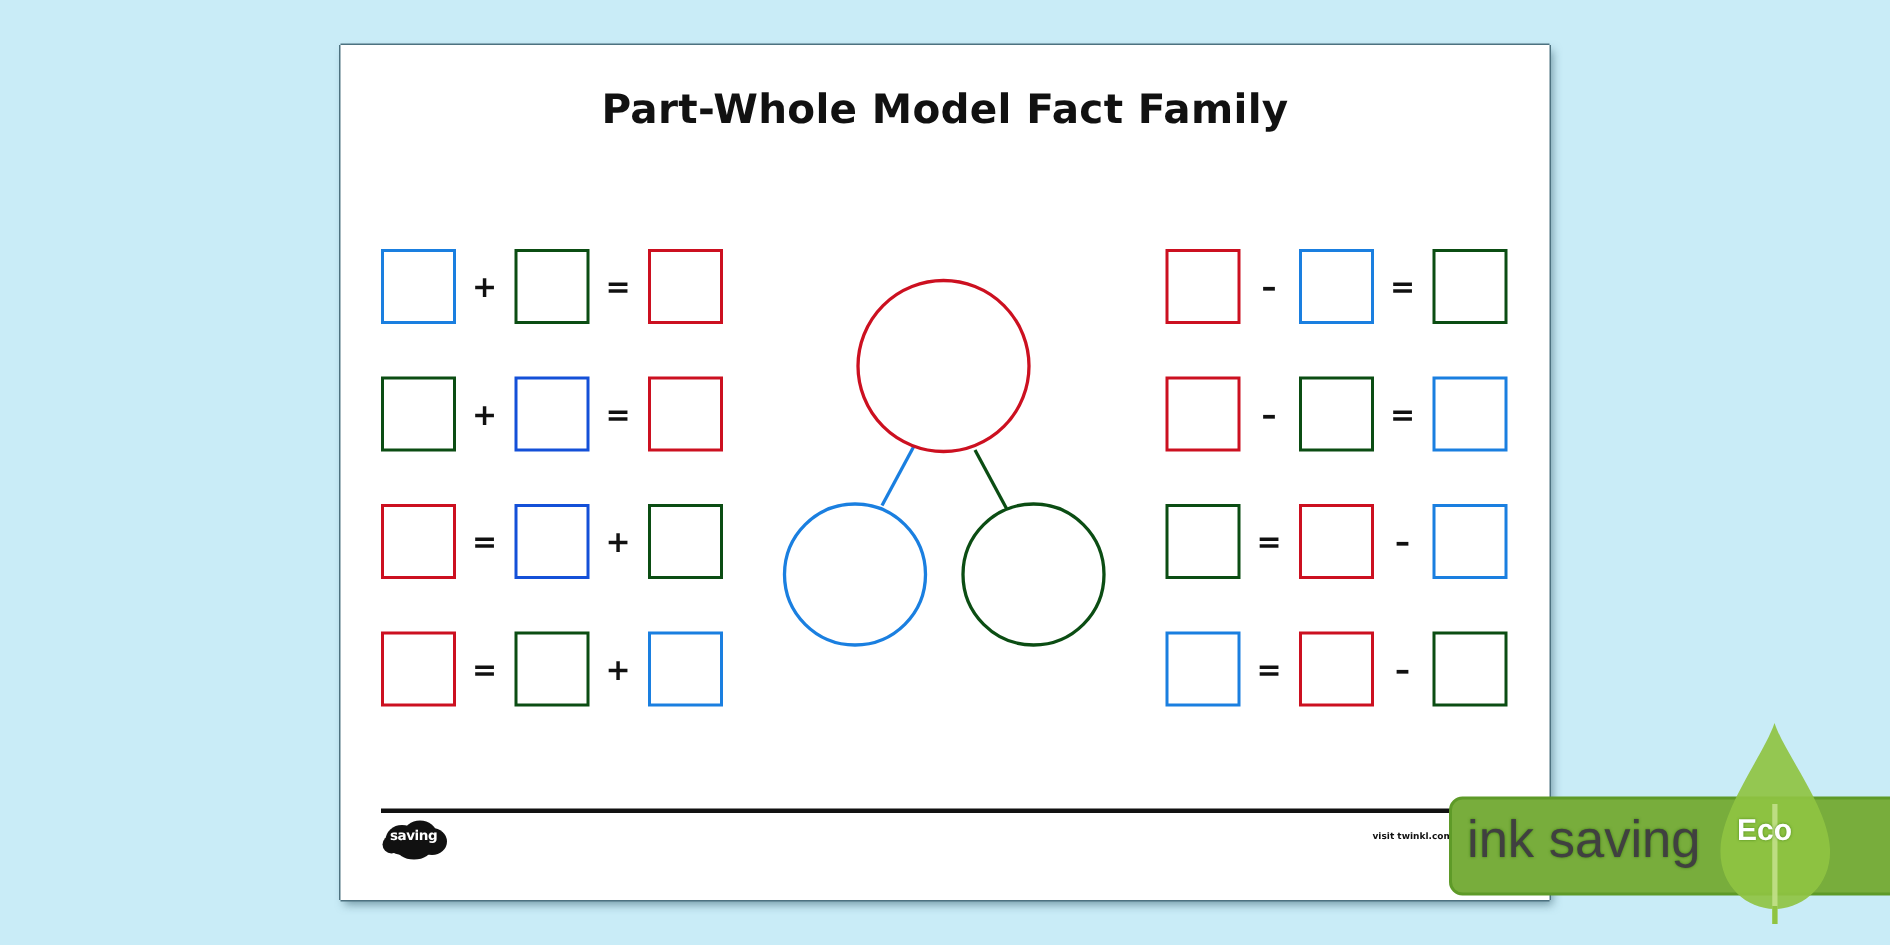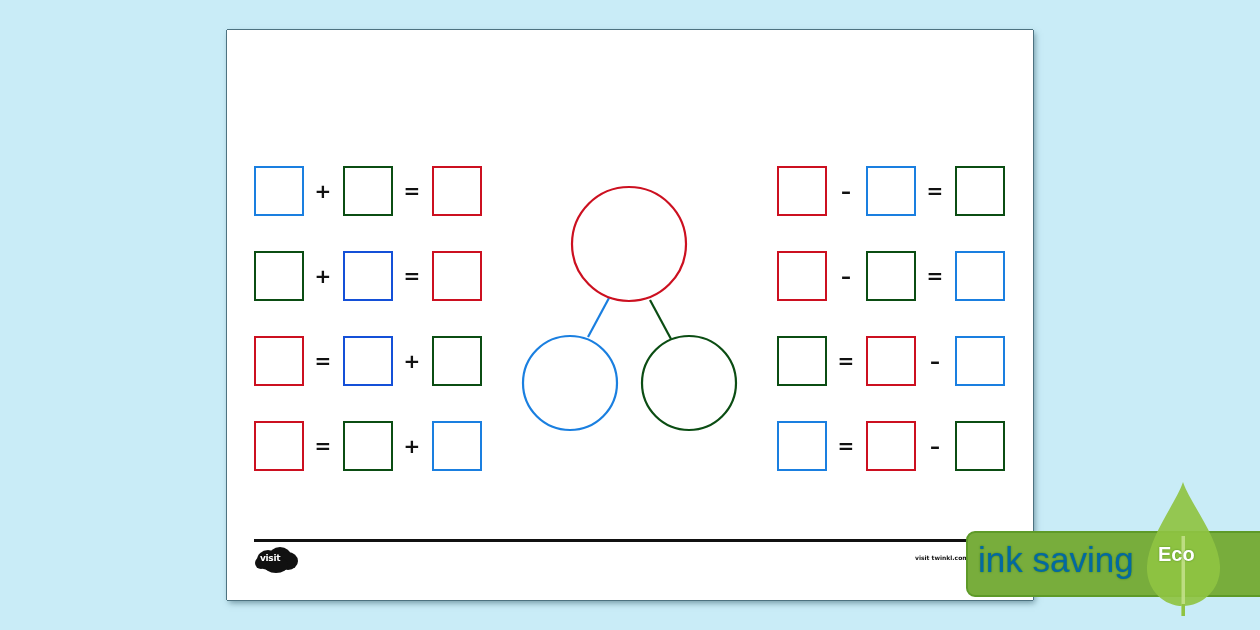--- a/index.html
+++ b/index.html
@@ -87,21 +87,21 @@
       width: 300px; height: 66px;
       background: #78ad3c;
       border: 2px solid #5e9a28;
       border-radius: 9px 0 0 9px;
     }
     .eco-text {
       position: absolute;
       left: 978px; top: 540px;
       font-family: "Liberation Sans", sans-serif;
       font-size: 35px;
-      color: #0369a1;
+      color: #404040;
       white-space: nowrap;
       text-shadow: 0 0 2px #3f7d14;
     }
     .leaf {
       position: absolute;
       left: 1140px; top: 478px;
       width: 90px; height: 145px;
     }
     .eco-label {
       position: absolute;
@@ -111,20 +111,21 @@
       font-size: 20px;
       color: #ffffff;
       white-space: nowrap;
       text-shadow: 0 0 2px #4d8a1c;
     }
   </style>
 </head>
 <body>
 
 <div class="page">
+  <div class="title">Part-Whole Model Fact Family</div>
 
   <div>
     <div class="box blue" style="left:27px;top:136px;"></div>
     <div class="op" style="left:84px;top:136px;">+</div>
     <div class="box green" style="left:116px;top:136px;"></div>
     <div class="op" style="left:173px;top:136px;">=</div>
     <div class="box red" style="left:205px;top:136px;"></div>
   </div>
   <div>
     <div class="box green" style="left:27px;top:221px;"></div>
@@ -190,21 +191,21 @@
   <div class="logo">
     <svg width="46" height="28" viewBox="0 0 46 28">
       <g fill="#111">
         <ellipse cx="14" cy="14" rx="11" ry="10"></ellipse>
         <ellipse cx="26" cy="10" rx="11" ry="9"></ellipse>
         <ellipse cx="34" cy="15" rx="10" ry="9"></ellipse>
         <ellipse cx="22" cy="19" rx="12" ry="8"></ellipse>
         <ellipse cx="7" cy="17" rx="6" ry="6"></ellipse>
       </g>
     </svg>
-    <span class="logo-text">visit</span>
+    <span class="logo-text">saving</span>
   </div>
 
   <div class="visit">visit twinkl.com</div>
 </div>
 
 <div class="eco-banner"></div>
 <div class="eco-text">ink saving</div>
 <svg class="leaf" viewBox="0 0 90 145">
   <path d="M43 4 C 36 25, 8 60, 7 88 C 6 112, 24 128, 43 128 C 62 128, 81 112, 80 88 C 79 60, 50 25, 43 4 Z" fill="#8fc342" opacity="0.92"></path>
   <rect x="41.5" y="58" width="3.5" height="80" fill="#c2e08a" opacity="0.9"></rect>

